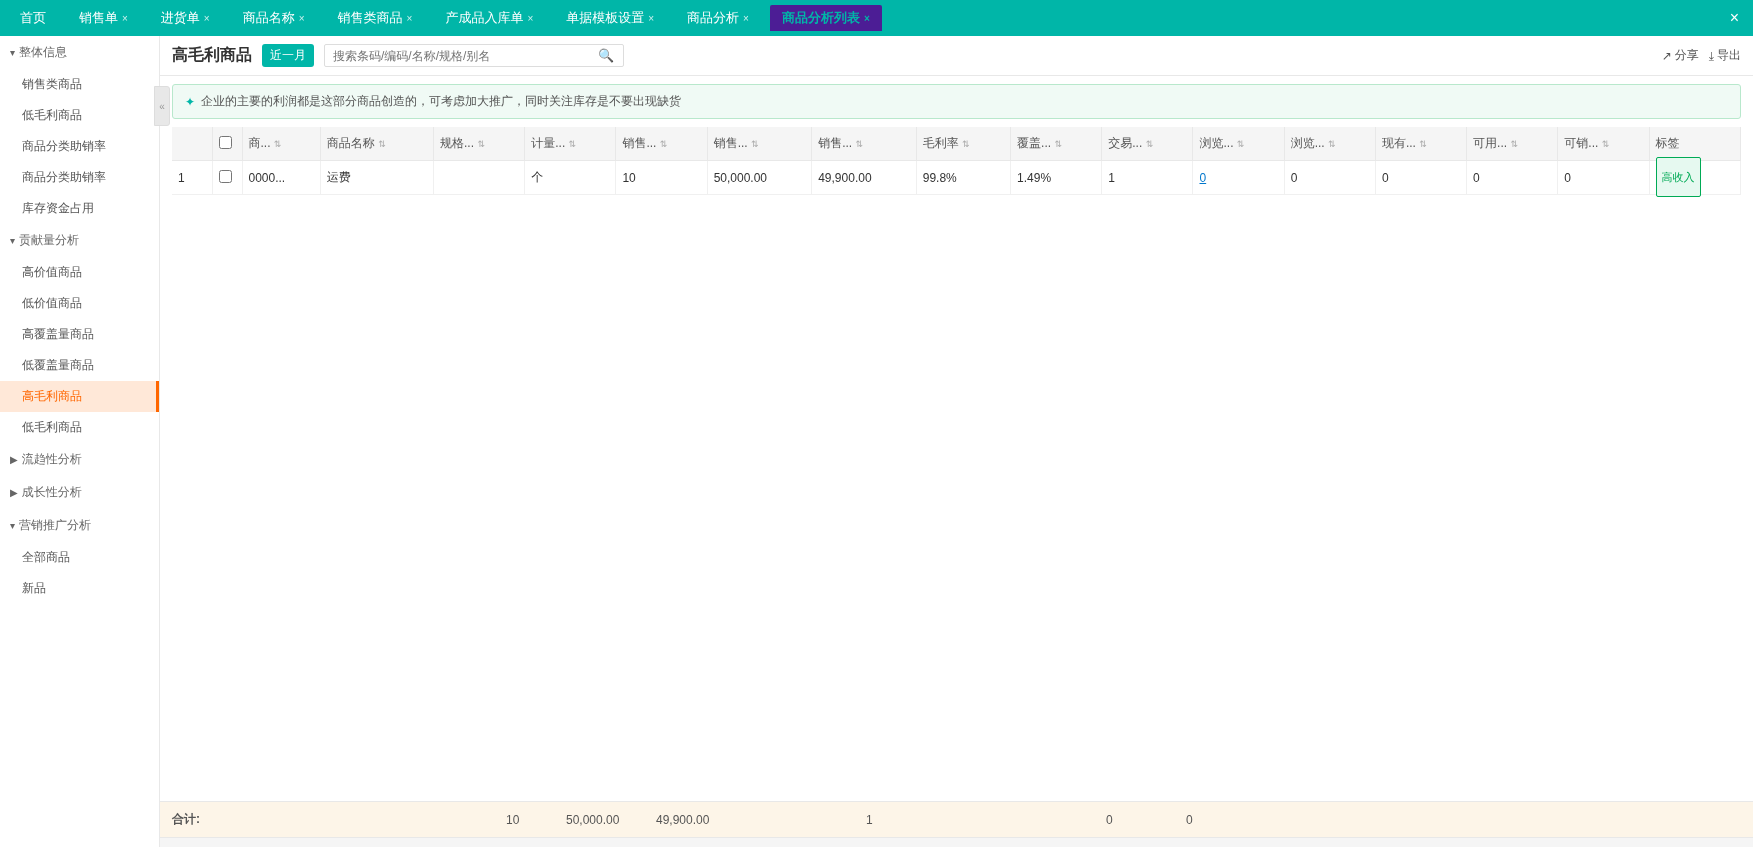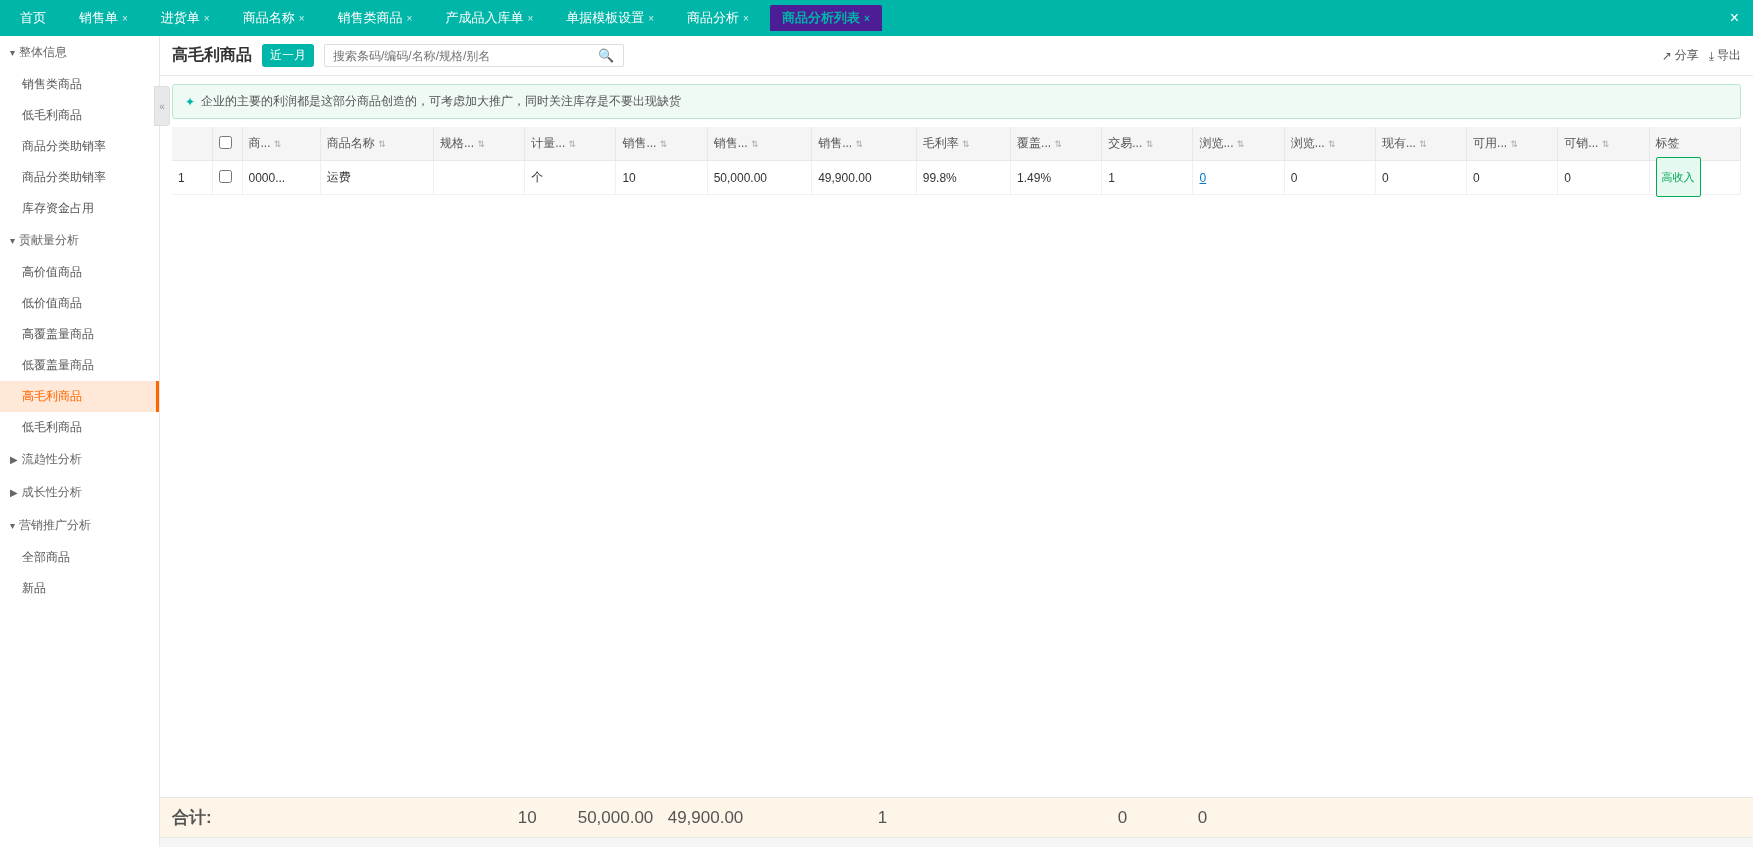--- a/index.html
+++ b/index.html
@@ -220,21 +220,21 @@
     }
     .link-blue { color: #0077cc; cursor: pointer; text-decoration: underline; }
 
     
     .footer-row {
       display: flex;
       align-items: center;
       background: #fdf5e8;
       border-top: 1px solid #e8e8e8;
       padding: 8px 12px;
-      font-size: 17px;
+      font-size: 12px;
       color: #555;
       min-height: 36px;
     }
     .footer-label { font-weight: bold; margin-right: 20px; }
     .footer-cells {
       display: flex;
       gap: 0;
       flex: 1;
     }
     .footer-cell {

